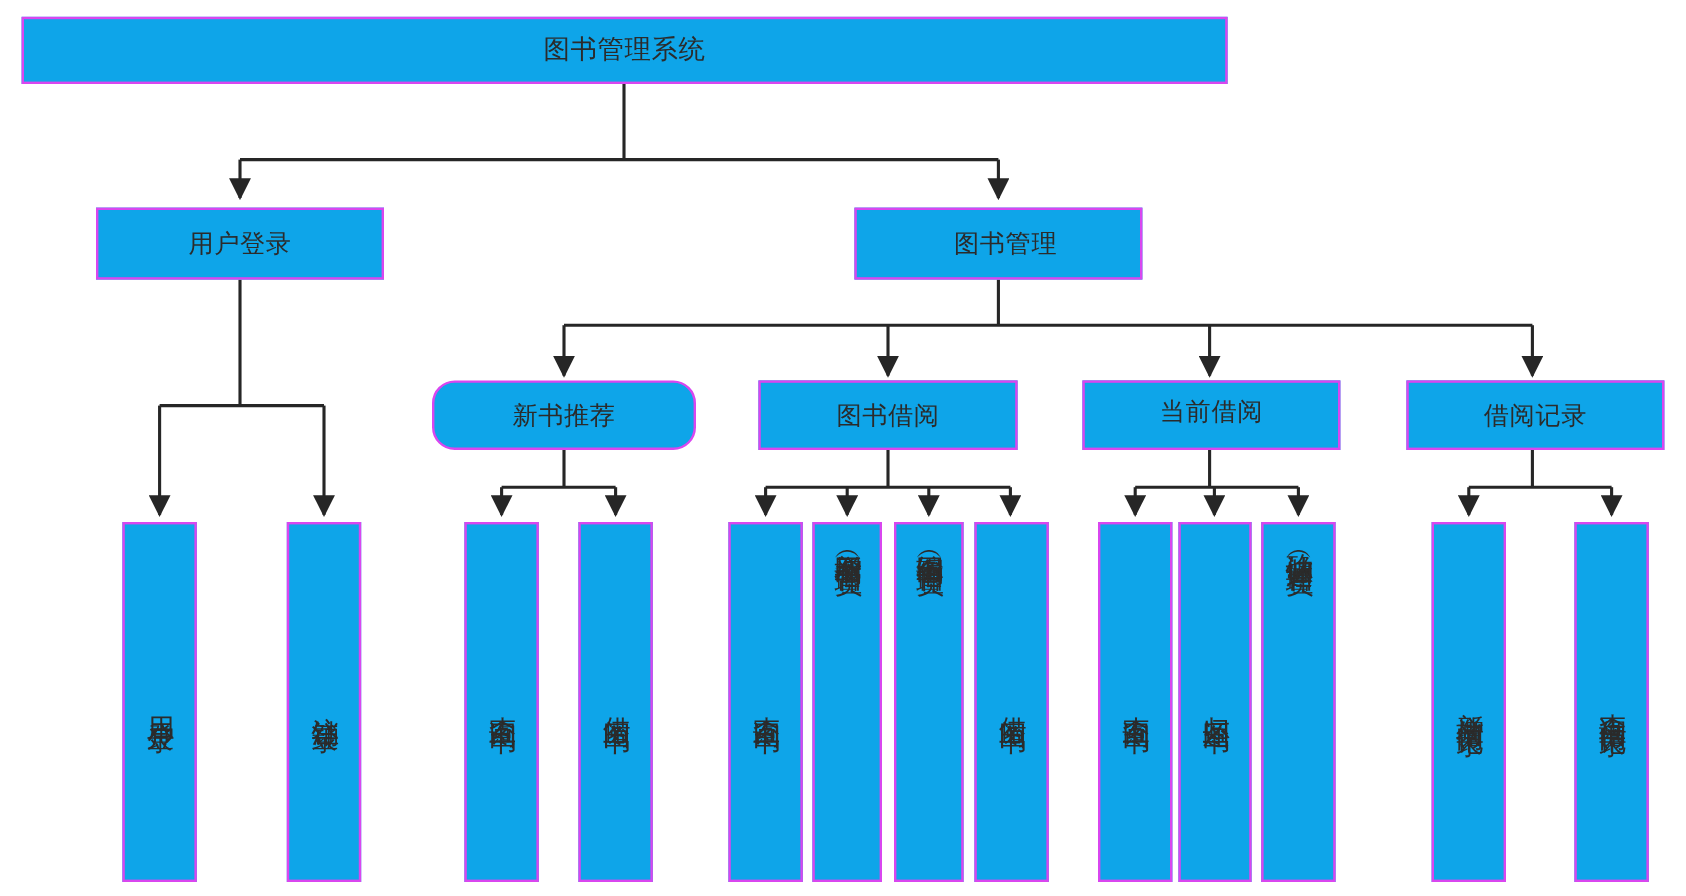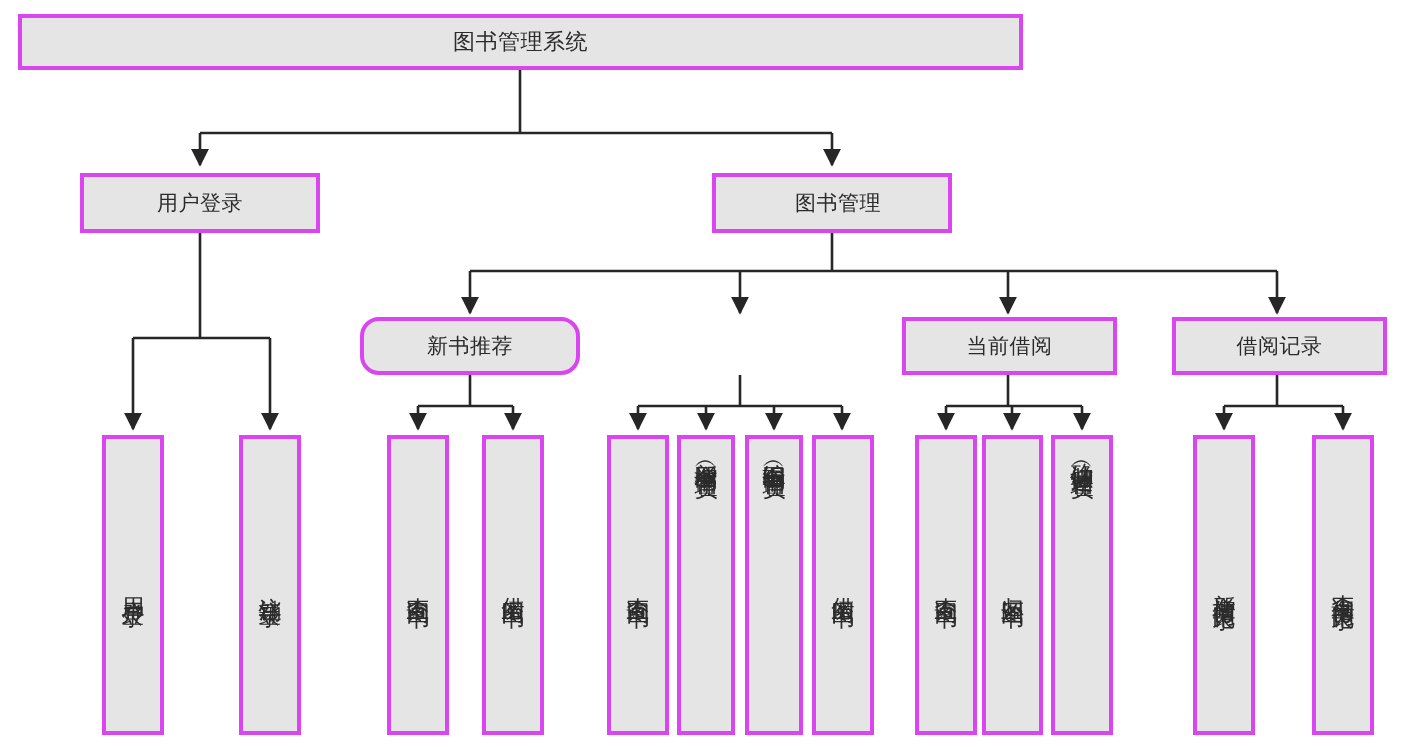--- a/index.html
+++ b/index.html
@@ -22,22 +22,22 @@
     position: absolute;
     left: 0;
     top: 0;
     width: 1405px;
     height: 747px;
     pointer-events: none;
   }
   .node {
     position: absolute;
     box-sizing: border-box;
-    border: 4px solid #d946ef;
-    background: #e5e5e5;
+    border: 2px solid #d946ef;
+    background: #0ea5e9;
     color: #2b2b2b;
     display: flex;
     align-items: center;
     justify-content: center;
     text-align: left;
   }
   .node .lbl {
     display: block;
     line-height: 1.18;
     letter-spacing: 0.5px;
@@ -144,22 +144,25 @@
   </div>
 
   <div class="node horiz" style="left:712px; top:173px; width:240px; height:60px;padding-left:12px;">
     <span class="lbl">图书管理</span>
   </div>
 
   <div class="node horiz" style="left:360px; top:317px; width:220px; height:58px;border-radius:19px;">
     <span class="lbl">新书推荐</span>
   </div>
 
-
-  <div class="node horiz" style="left:902px; top:317px; width:215px; height:58px;">
+  <div class="node horiz" style="left:632px; top:317px; width:216px; height:58px;">
+    <span class="lbl">图书借阅</span>
+  </div>
+
+  <div class="node horiz" style="left:902px; top:317px; width:215px; height:58px;font-family:Liberation Mono, monospace;">
     <span class="lbl">当前借阅</span>
   </div>
 
   <div class="node horiz" style="left:1172px; top:317px; width:215px; height:58px;">
     <span class="lbl">借阅记录</span>
   </div>
 
   <div class="node vert" style="left:102px; top:435px; width:62px; height:300px;">
     <span class="lbl">用户登录</span>
   </div>

